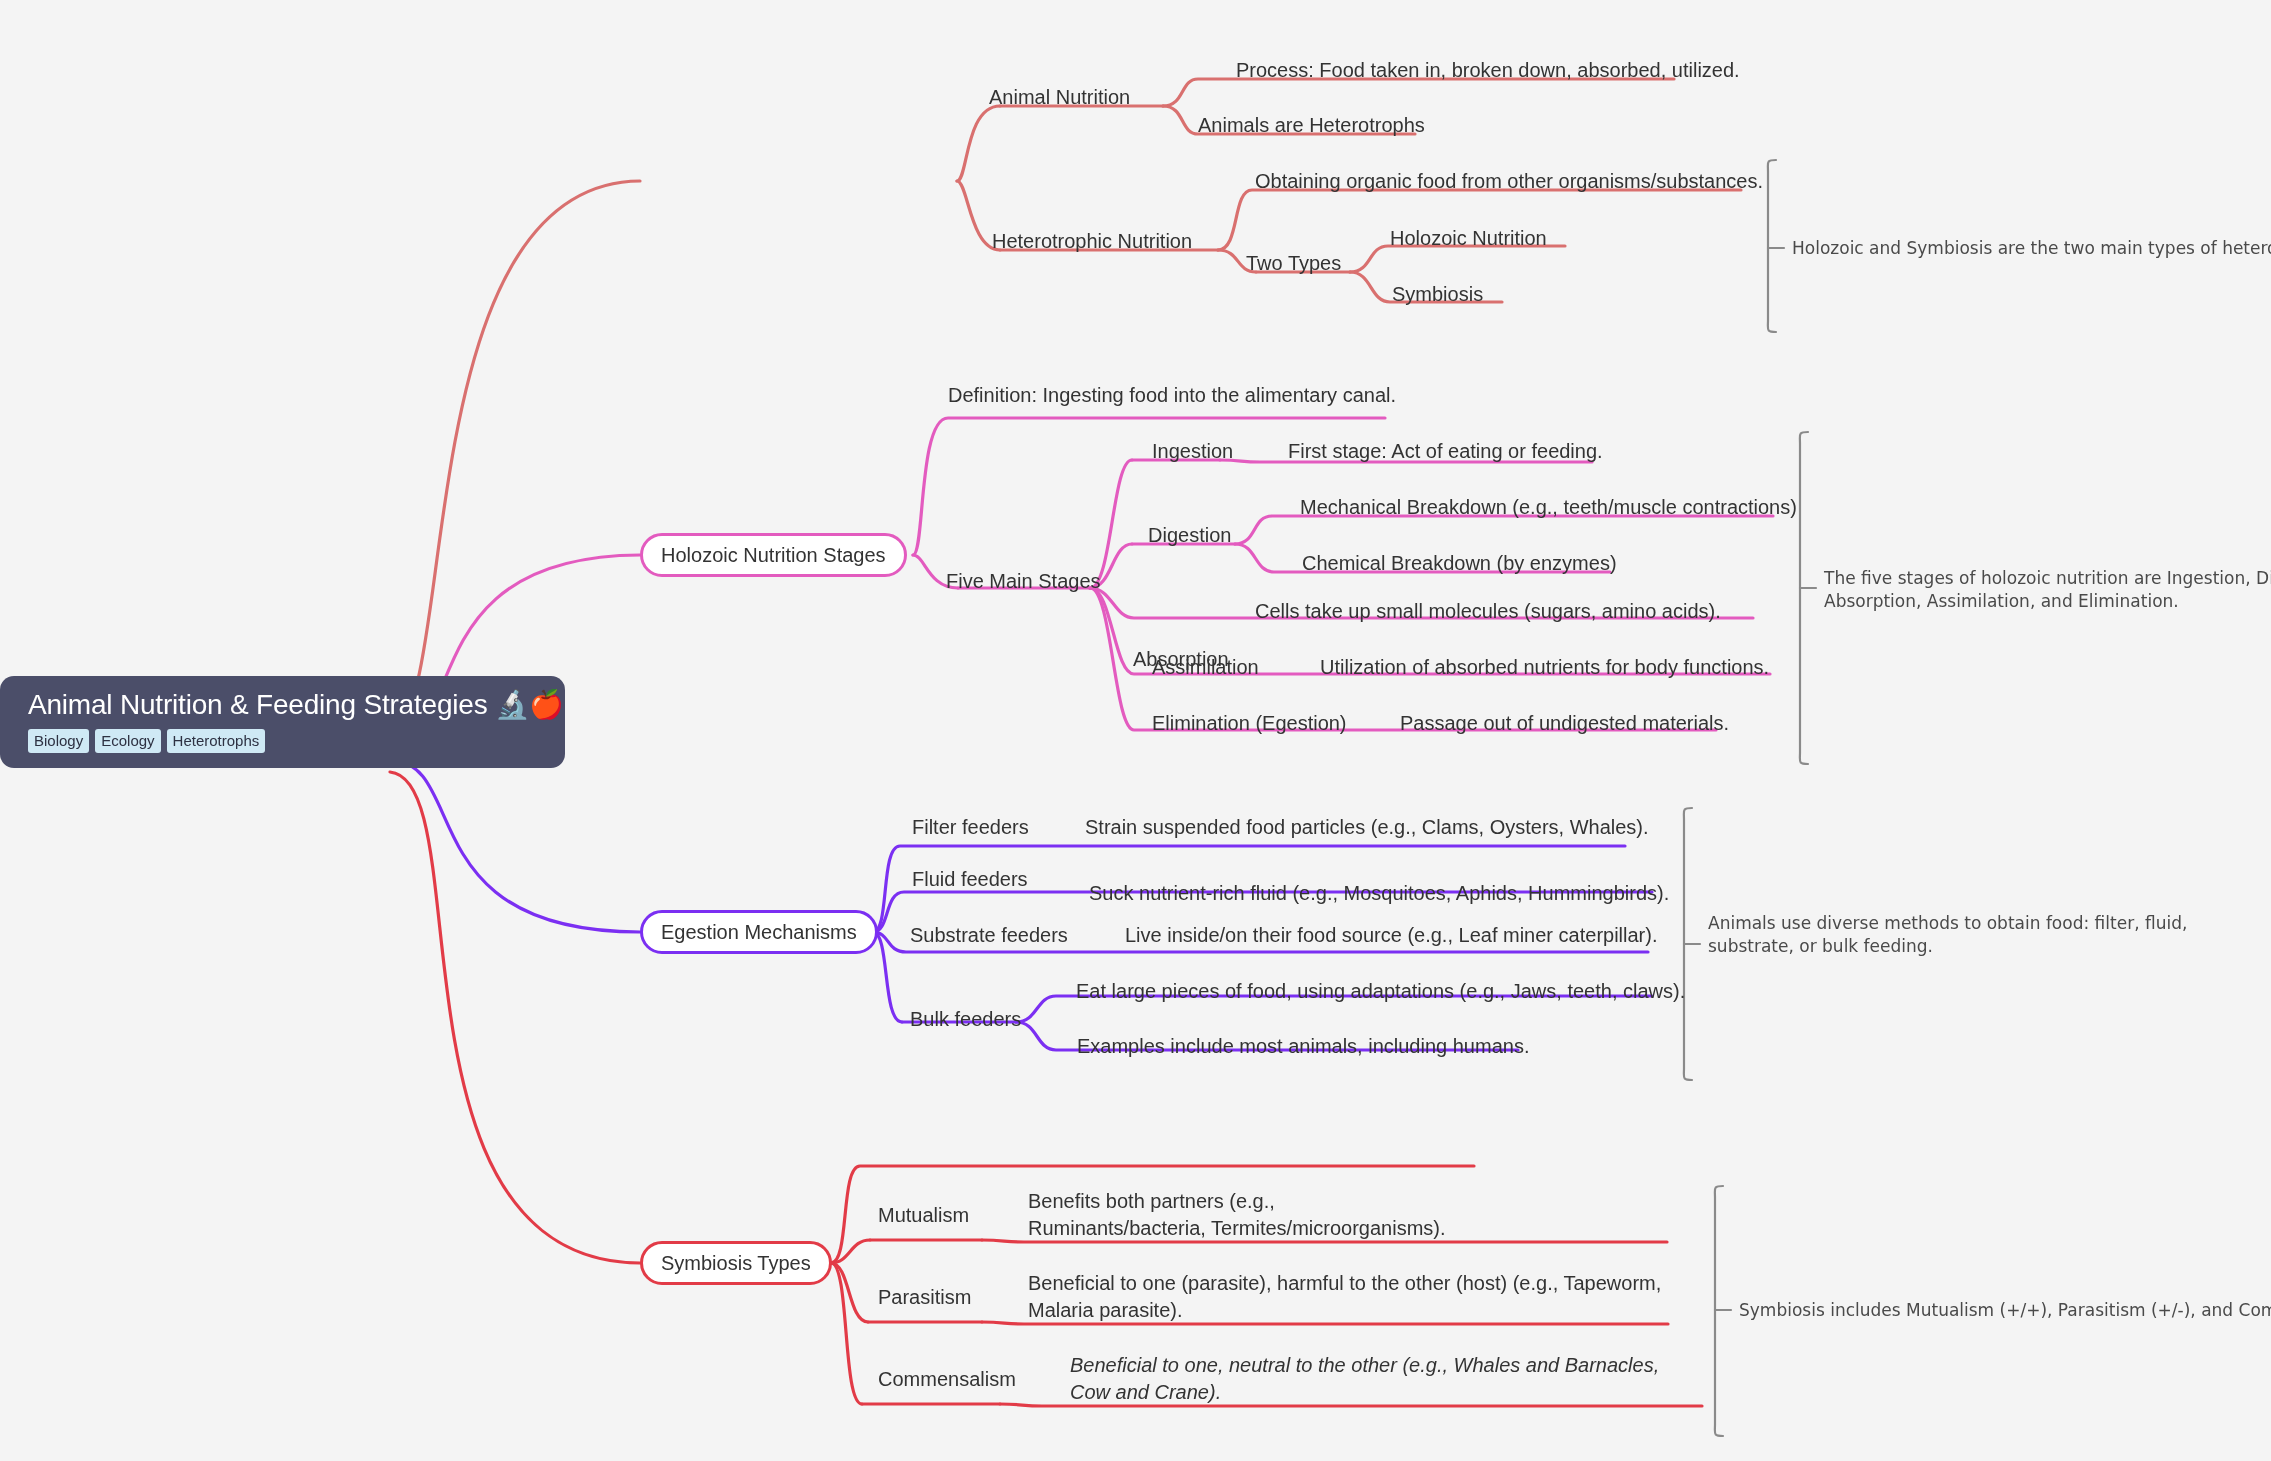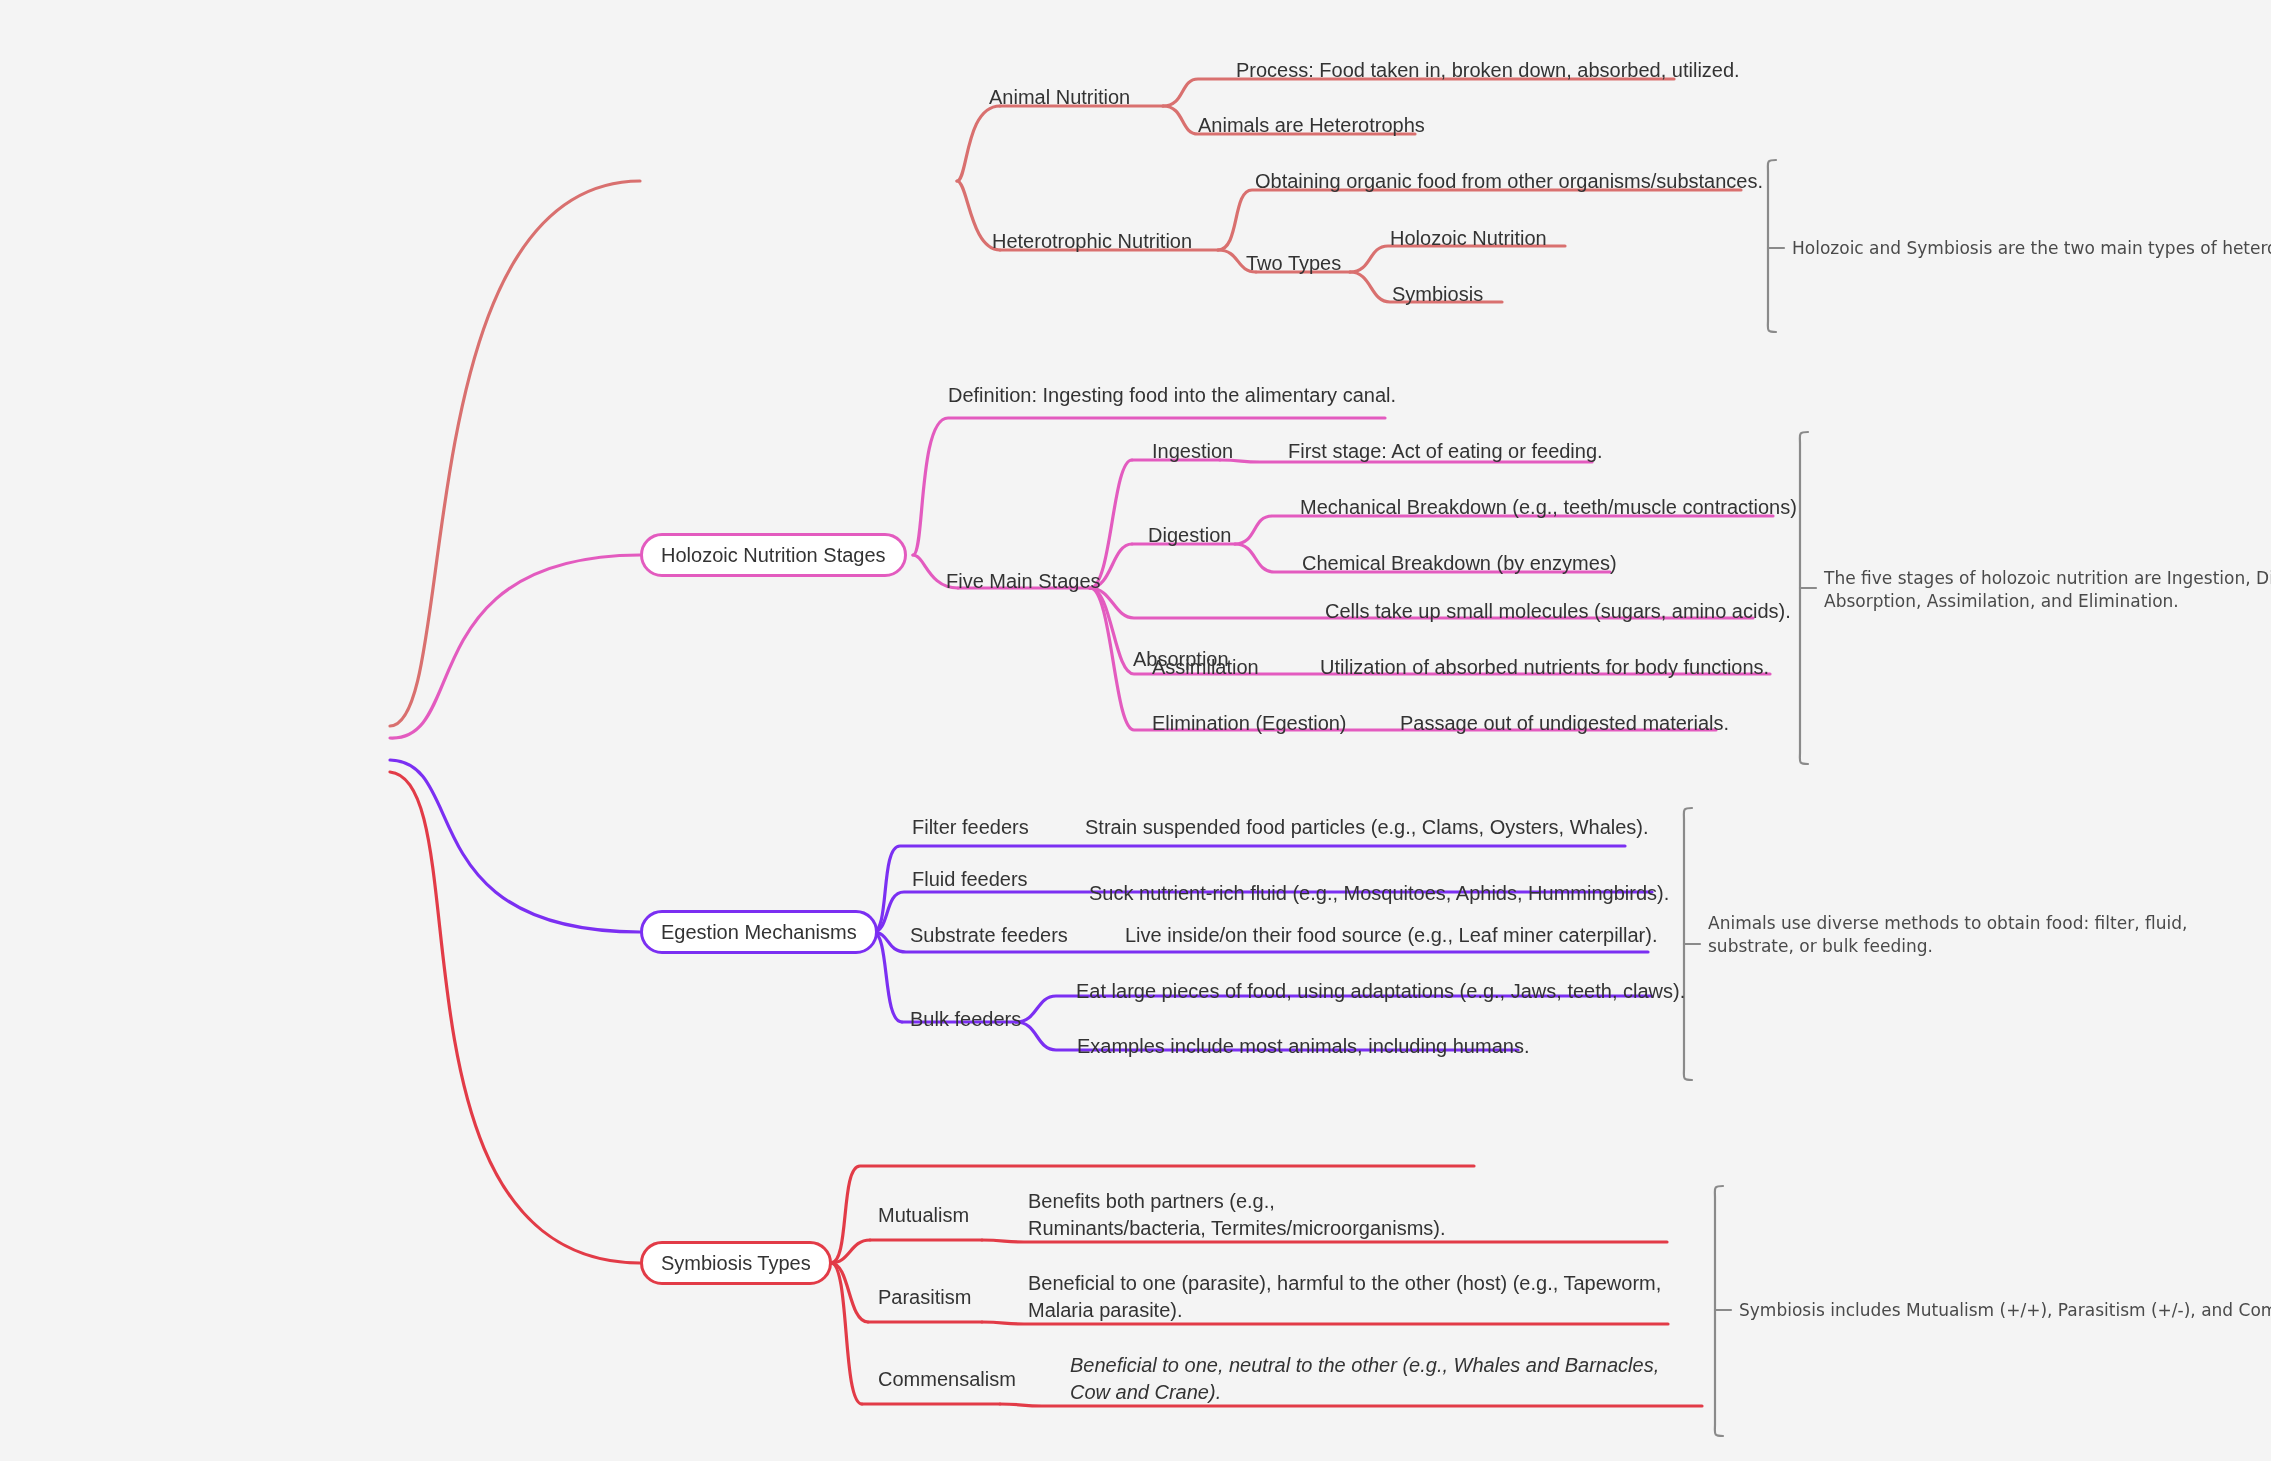--- a/index.html
+++ b/index.html
@@ -170,20 +170,28 @@
       <path d="M 862 1404 L 1000 1404"></path>
       <path d="M 1000 1404 C 1022 1404 1022 1406 1042 1406 L 1702 1406"></path>
     </g>
 
     <g fill="none" stroke="#8a8a8a" stroke-width="2.2" stroke-linecap="round">
       <path d="M 1723 1186 C 1713 1186 1715 1188 1715 1198 L 1715 1424 C 1715 1434 1713 1436 1723 1436"></path>
       <path d="M 1715 1310 L 1731 1310"></path>
     </g>
   </svg>
 
+  <div class="root-node">
+    <div class="root-title">Animal Nutrition &amp; Feeding Strategies 🔬🍎</div>
+    <div class="root-tags">
+      <span class="root-tag">Biology</span>
+      <span class="root-tag">Ecology</span>
+      <span class="root-tag">Heterotrophs</span>
+    </div>
+  </div>
 
 
   <div class="tnode" style="left:989px; top:84px;">Animal Nutrition</div>
   <div class="tnode" style="left:1196px; top:57px;margin-left:40px;">Process: Food taken in, broken down, absorbed, utilized.</div>
   <div class="tnode" style="left:1198px; top:112px;">Animals are Heterotrophs</div>
 
   <div class="tnode" style="left:992px; top:228px;">Heterotrophic Nutrition</div>
   <div class="tnode" style="left:1255px; top:168px;">Obtaining organic food from other organisms/substances.</div>
   <div class="tnode" style="left:1246px; top:250px;">Two Types</div>
   <div class="tnode" style="left:1390px; top:225px;">Holozoic Nutrition</div>
@@ -197,21 +205,21 @@
   <div class="tnode" style="left:946px; top:568px;">Five Main Stages</div>
 
   <div class="tnode" style="left:1152px; top:438px;">Ingestion</div>
   <div class="tnode" style="left:1288px; top:438px;">First stage: Act of eating or feeding.</div>
 
   <div class="tnode" style="left:1148px; top:522px;">Digestion</div>
   <div class="tnode" style="left:1300px; top:494px;">Mechanical Breakdown (e.g., teeth/muscle contractions)</div>
   <div class="tnode" style="left:1302px; top:550px;">Chemical Breakdown (by enzymes)</div>
 
   <div class="tnode" style="left:1133px; top:598px;margin-top:48px;">Absorption</div>
-  <div class="tnode" style="left:1325px; top:598px;">Cells take up small molecules (sugars, amino acids).</div>
+  <div class="tnode" style="left:1255px; top:598px;">Cells take up small molecules (sugars, amino acids).</div>
 
   <div class="tnode" style="left:1152px; top:654px;">Assimilation</div>
   <div class="tnode" style="left:1320px; top:654px;">Utilization of absorbed nutrients for body functions.</div>
 
   <div class="tnode" style="left:1152px; top:710px;">Elimination (Egestion)</div>
   <div class="tnode" style="left:1400px; top:710px;">Passage out of undigested materials.</div>
 
   <div class="note" style="left:1824px; top:567px; width:520px;">The five stages of holozoic nutrition are Ingestion, Digestion, Absorption, Assimilation, and Elimination.</div>
 
   <div class="pill" style="left:640px; top:910px; border-color:#7b2ff2;">Egestion Mechanisms</div>

